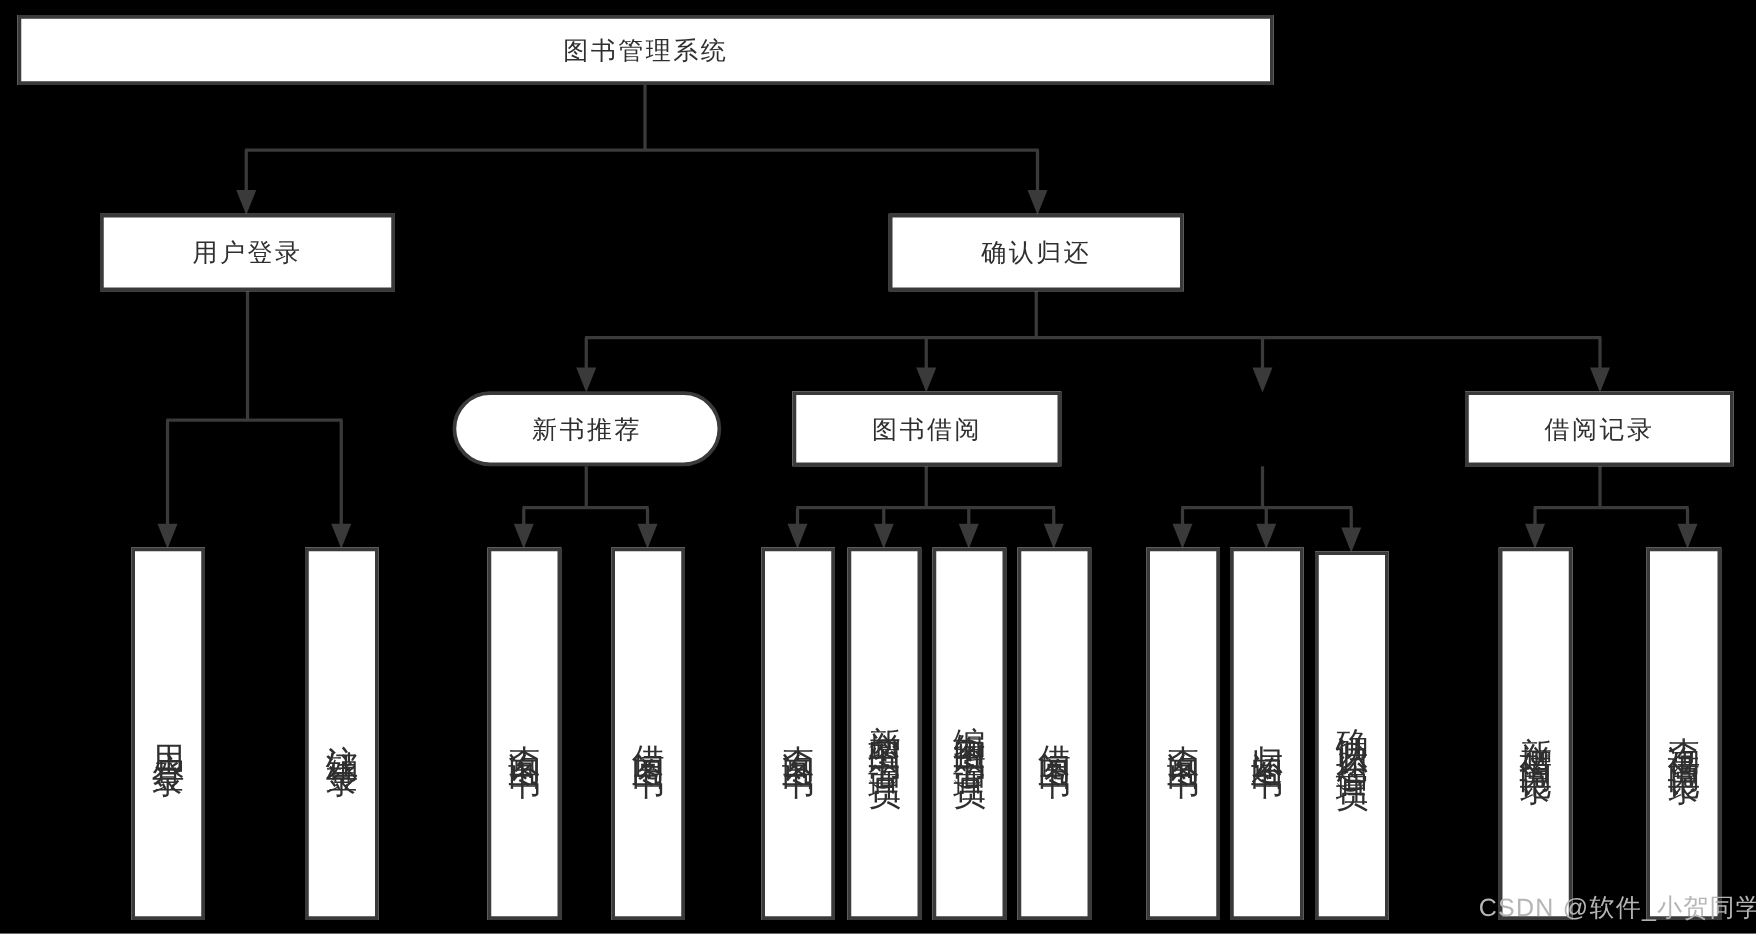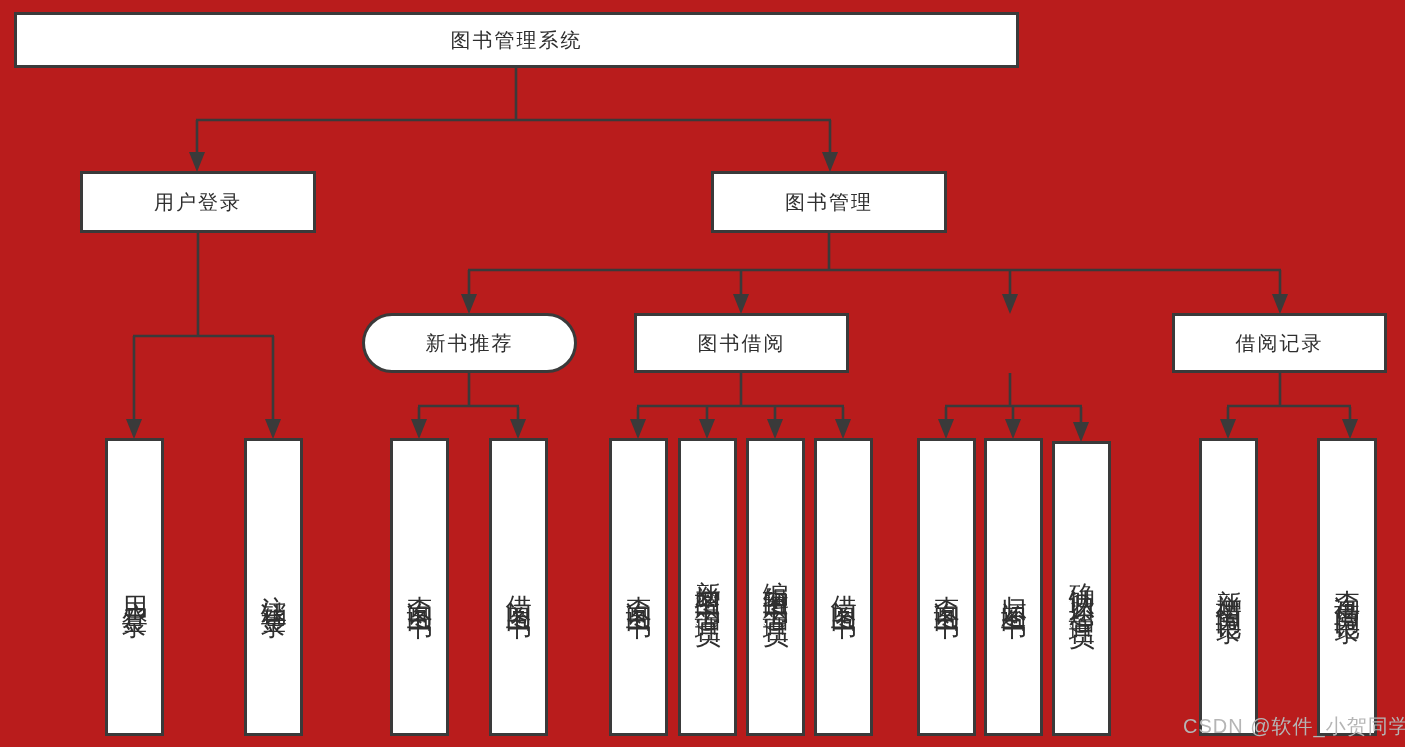--- a/index.html
+++ b/index.html
@@ -1,17 +1,17 @@
 <!DOCTYPE html>
 <html><head>
 <meta charset="utf-8">
 <style>
   html,body{margin:0;padding:0;background:#ffffff;}
   #stage{
-    position:relative;width:1405px;height:747px;background:#b91c1c;overflow:hidden;
+    position:relative;width:1405px;height:747px;background:#000000;overflow:hidden;
     font-family:"Liberation Sans",sans-serif;
     text-align:right;
   }
   #wires{position:absolute;left:0;top:0;width:1405px;height:747px;z-index:0;}
   .hbox{
     position:absolute;z-index:1;box-sizing:border-box;
     border:3px solid #3a3a3a;background:#ffffff;
     display:flex;align-items:center;justify-content:center;
     font-size:20px;letter-spacing:2px;color:#2f2f2f;white-space:nowrap;
   }
@@ -68,21 +68,21 @@
   </svg>
 
   <div class="hbox" style="left:14px;top:12px;width:1005px;height:56px;">
     <span>图书管理系统</span>
   </div>
 
   <div class="hbox" style="left:80px;top:171px;width:236px;height:62px;">
     <span>用户登录</span>
   </div>
   <div class="hbox" style="left:711px;top:171px;width:236px;height:62px;">
-    <span>图书管理</span>
+    <span>确认归还</span>
   </div>
 
   <div class="hbox" style="left:362px;top:313px;width:215px;height:60px;border-radius:30px;">
     <span>新书推荐</span>
   </div>
   <div class="hbox" style="left:634px;top:313px;width:215px;height:60px;">
     <span>图书借阅</span>
   </div>
   <div class="hbox" style="left:1172px;top:313px;width:215px;height:60px;">
     <span>借阅记录</span>

